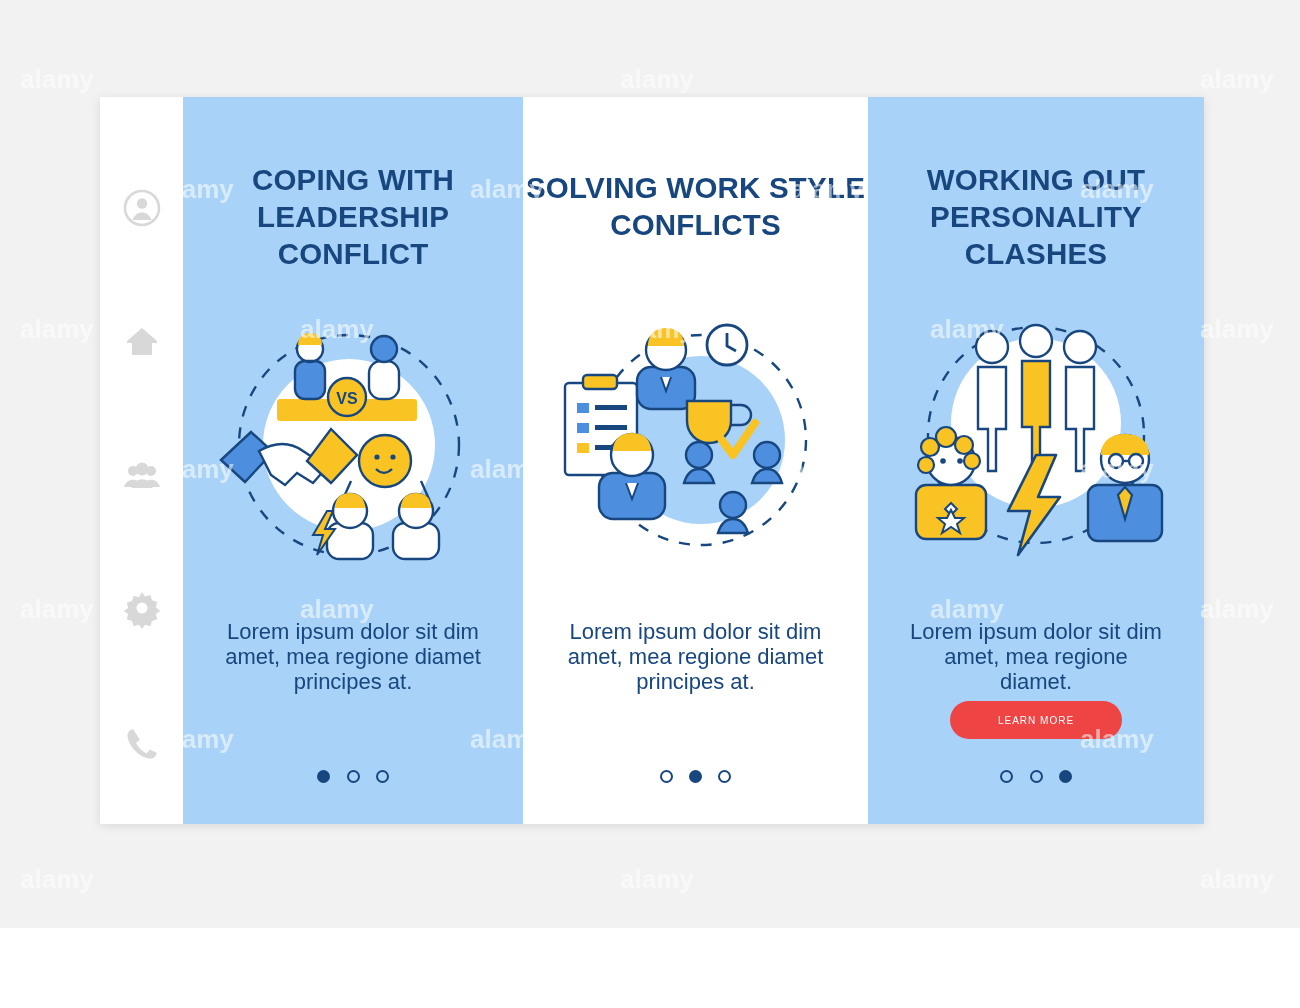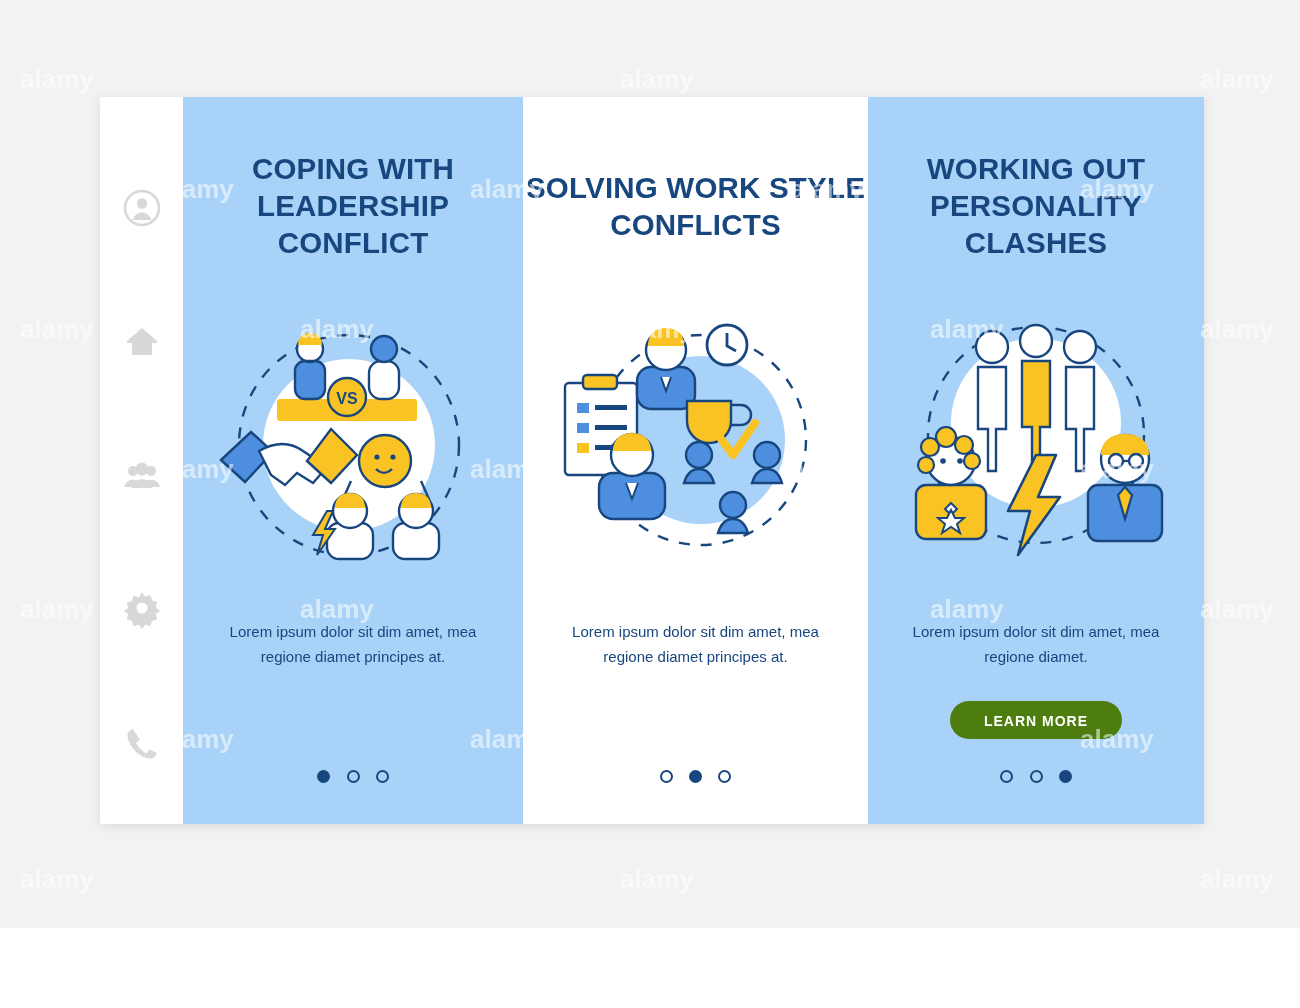--- a/index.html
+++ b/index.html
@@ -50,43 +50,43 @@
   .panel.blue{background:#a8d2f7;}
   .panel.white{background:#ffffff;}
   #panel1{left:83px;width:340px;}
   #panel2{left:423px;width:345px;}
   #panel3{left:768px;width:336px;}
   .chev{
     position:absolute;top:195px;color:#18467f;font-size:28px;font-weight:bold;
     letter-spacing:-3px;
   }
   .title{
-    position:absolute;left:0;width:100%;top:53px;
+    position:absolute;left:0;width:100%;top:64px;
     text-align:center;
     color:#18467f;font-size:29.5px;line-height:37px;font-weight:bold;
     letter-spacing:.2px;
   }
   .desc{
     position:absolute;left:0;width:100%;
-    color:#18467f;font-size:15px;line-height:25px;text-align:center;
+    color:#18467f;font-size:22px;line-height:25px;text-align:center;
   }
   .dots{
     position:absolute;left:0;width:100%;text-align:center;
   }
   .dot{
     display:inline-block;width:13px;height:13px;border-radius:50%;
     border:2px solid #18467f;margin:0 6px;vertical-align:middle;
     box-sizing:border-box;
   }
   .dot.on{background:#18467f;}
   .learn{
     position:absolute;left:50%;transform:translateX(-50%);
-    background:#4d7c0f;color:#ffffff;border-radius:24px;
+    background:#ef4444;color:#ffffff;border-radius:24px;
     width:172px;height:38px;line-height:38px;text-align:center;
-    font-size:14px;font-weight:bold;letter-spacing:1px;
+    font-size:10px;font-weight:normal;letter-spacing:1px;
     border:none;cursor:pointer;
   }
   .illus{position:absolute;}
   .illus svg{display:block;}
 </style>
 </head>
 <body>
 
 <div class="stage">
 

